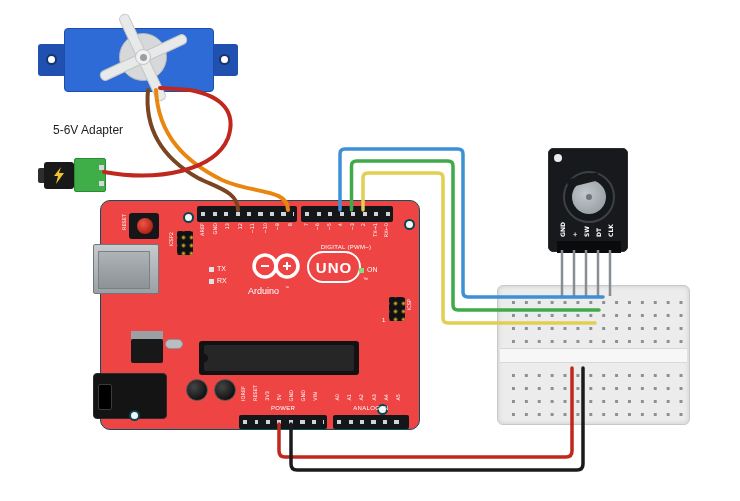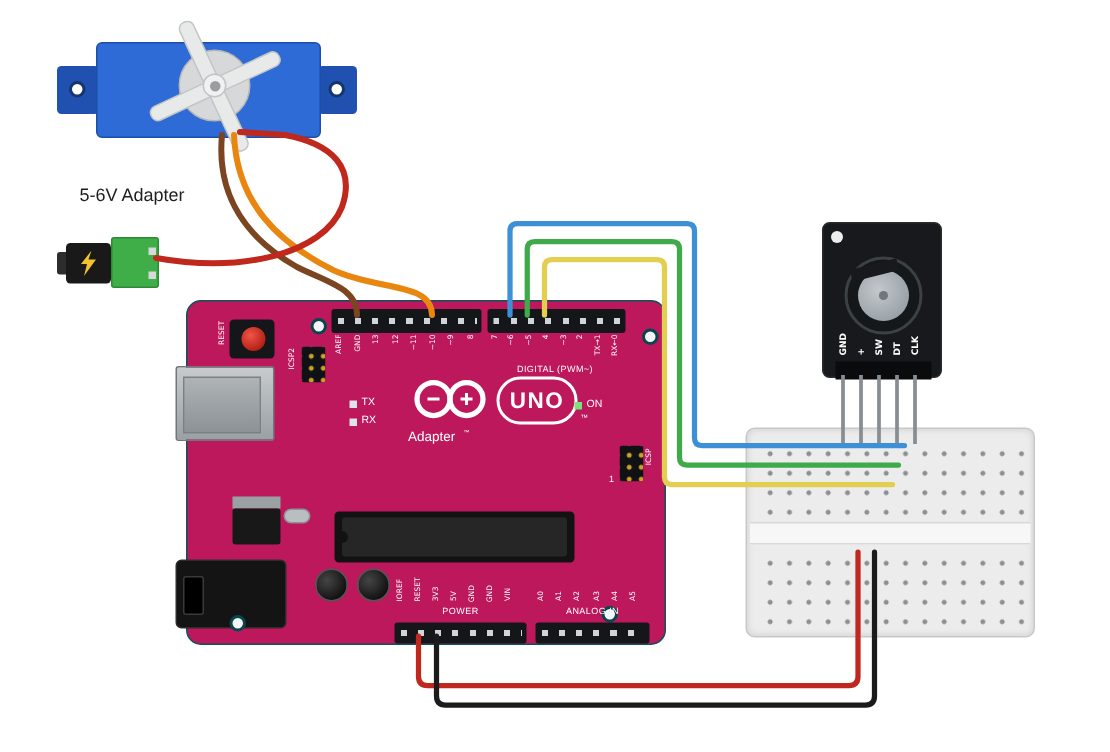--- a/index.html
+++ b/index.html
@@ -42,21 +42,21 @@
 <body>
 
 <div class="canvas">
 
   <div class="abs" style="left:497px;top:285px;width:193px;height:140px;background:#ececec;border:1px solid #c6c8c9;border-radius:6px;box-shadow:inset 0 0 5px rgba(0,0,0,.14);">
     <div class="abs" style="left:6px;top:7px;right:6px;height:52px;background-image:radial-gradient(circle,#8b9094 1.4px,transparent 1.9px);background-size:12.9px 13px;background-position:3px 3px;"></div>
     <div class="abs" style="left:2px;top:62px;right:2px;height:15px;background:#f7f7f7;border-top:1px solid #d8d8d8;border-bottom:1px solid #d8d8d8;"></div>
     <div class="abs" style="left:6px;top:80px;right:6px;height:54px;background-image:radial-gradient(circle,#8b9094 1.4px,transparent 1.9px);background-size:12.9px 13px;background-position:3px 3px;"></div>
   </div>
 
-  <div class="abs" style="left:100px;top:200px;width:320px;height:230px;background:#be185d;border:1px solid #09525e;border-radius:10px;margin-left:24px;">
+  <div class="abs" style="left:100px;top:200px;width:320px;height:230px;background:#ef4444;border:1px solid #09525e;border-radius:10px;">
 
     <div class="abs" style="left:-8px;top:43px;width:66px;height:50px;background:linear-gradient(#c7cbce,#9aa0a4);border:1px solid #70767a;border-radius:2px;">
       <div class="abs" style="left:4px;top:6px;width:52px;height:38px;background:linear-gradient(#aeb3b6,#8c9296);border:1px solid #7a8084;"></div>
     </div>
 
     <div class="abs" style="left:-8px;top:172px;width:74px;height:46px;background:#141414;border-radius:4px;border:1px solid #2c2c2c;">
       <div class="abs" style="left:4px;top:10px;width:14px;height:26px;background:#000;border:1px solid #3a3a3a;border-radius:2px;"></div>
     </div>
 
     <div class="abs" style="left:28px;top:12px;width:30px;height:26px;background:#15161a;border-radius:3px;"></div>
@@ -109,21 +109,21 @@
       <line x1="14" y1="19" x2="22" y2="19" stroke="#fff" stroke-width="2"></line>
       <line x1="36" y1="19" x2="44" y2="19" stroke="#fff" stroke-width="2"></line>
       <line x1="40" y1="15" x2="40" y2="23" stroke="#fff" stroke-width="2"></line>
     </svg>
 
     <div class="abs" style="left:206px;top:50px;width:54px;height:32px;border:2px solid #fff;border-radius:16px;">
       <div class="htext" style="left:0;top:7px;width:50px;text-align:center;font-size:15px;font-weight:bold;letter-spacing:1px;">UNO</div>
     </div>
     <div class="htext" style="left:262px;top:76px;font-size:5px;">™</div>
 
-    <div class="htext" style="left:147px;top:86px;font-size:9px;">Adapter</div>
+    <div class="htext" style="left:147px;top:86px;font-size:9px;">Arduino</div>
     <div class="htext" style="left:184px;top:85px;font-size:4px;">™</div>
 
     <div class="ledsq" style="left:258px;top:67px;background:#7ce07c;"></div>
     <div class="htext" style="left:266px;top:65px;font-size:7px;">ON</div>
 
     <div class="icsp" style="left:288px;top:96px;"></div>
     <div class="htext" style="left:281px;top:116px;font-size:6px;">1</div>
     <div class="vlabel" style="left:306px;top:98px;">ICSP</div>
 
     <div class="abs" style="left:64px;top:138px;width:18px;height:10px;background:#b9bec1;border:1px solid #8d9295;border-radius:5px;"></div>

